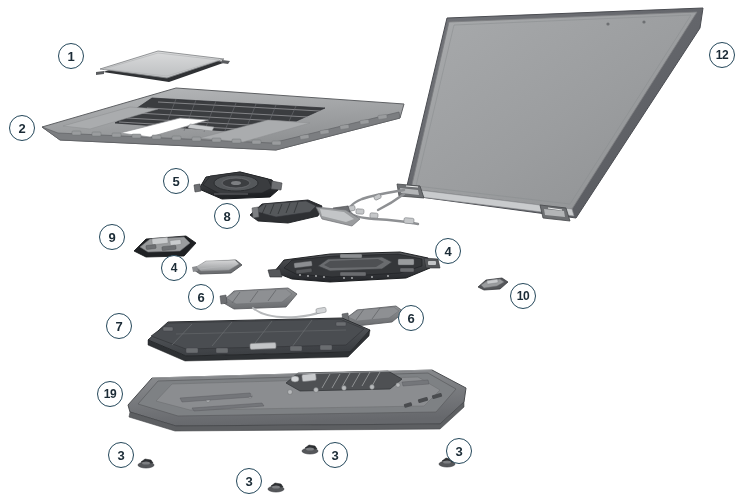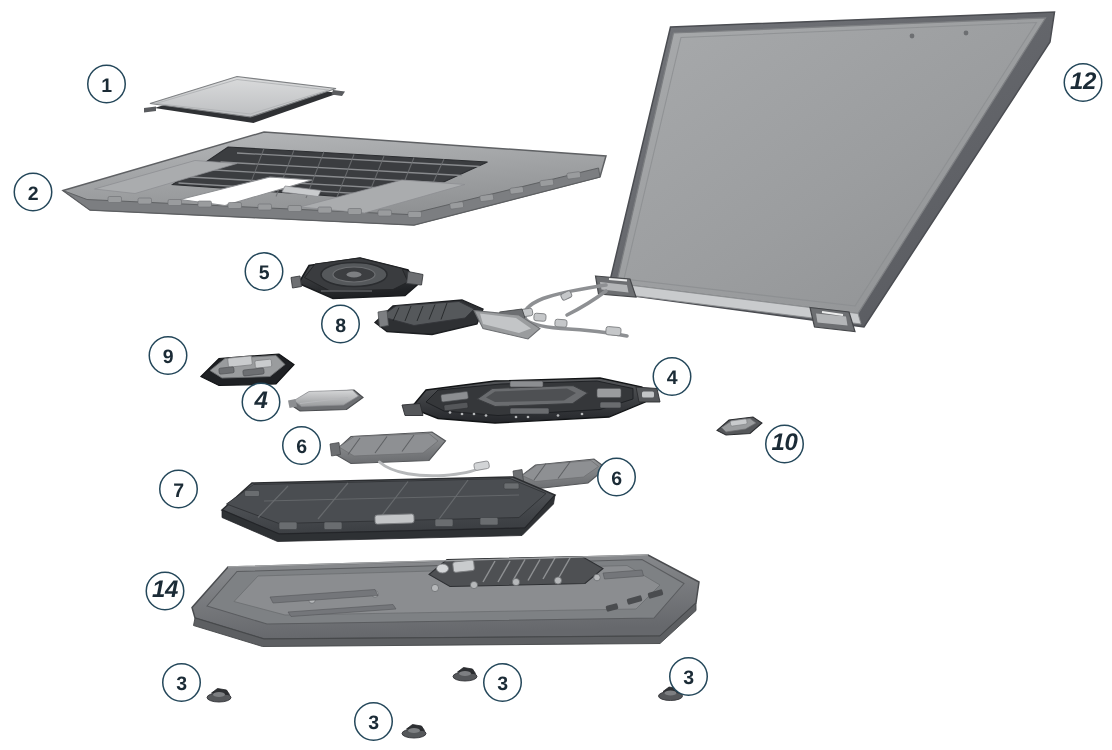--- a/index.html
+++ b/index.html
@@ -33,21 +33,21 @@
     display: flex;
     align-items: center;
     justify-content: center;
     font-family: "Liberation Sans", sans-serif;
     font-size: 13px;
     font-weight: 600;
     color: #1b2b36;
     letter-spacing: -0.3px;
     line-height: 1;
   }
-  .callout.wide { font-size: 16px; font-style: italic; }
+  .callout.wide { font-size: 12px; }
 </style>
 </head>
 <body>
 
 <div id="diagram-root">
 
   <svg id="diagram-svg" width="741" height="500" viewBox="0 0 741 500">
     <defs>
       <linearGradient id="gScreen" x1="0" y1="0" x2="1" y2="1">
         <stop offset="0%" stop-color="#a8aaac"></stop>
@@ -389,20 +389,20 @@
   <div class="callout" style="left:9px;   top:115px;">2</div>
   <div class="callout" style="left:163px; top:168px;">5</div>
   <div class="callout" style="left:214px; top:203px;">8</div>
   <div class="callout" style="left:99px;  top:224px;">9</div>
   <div class="callout wide" style="left:161px; top:255px;">4</div>
   <div class="callout" style="left:188px; top:284px;">6</div>
   <div class="callout" style="left:435px; top:238px;">4</div>
   <div class="callout wide" style="left:510px; top:263px;margin-top:20px;">10</div>
   <div class="callout" style="left:398px; top:305px;">6</div>
   <div class="callout" style="left:106px; top:313px;">7</div>
-  <div class="callout wide" style="left:97px;  top:381px;">14</div>
+  <div class="callout wide" style="left:97px;  top:381px;">19</div>
   <div class="callout wide" style="left:709px; top:42px;">12</div>
   <div class="callout" style="left:108px; top:442px;">3</div>
   <div class="callout" style="left:236px; top:468px;">3</div>
   <div class="callout" style="left:322px; top:442px;">3</div>
   <div class="callout" style="left:446px; top:438px;">3</div>
 
 </div>
 
 </body></html>

